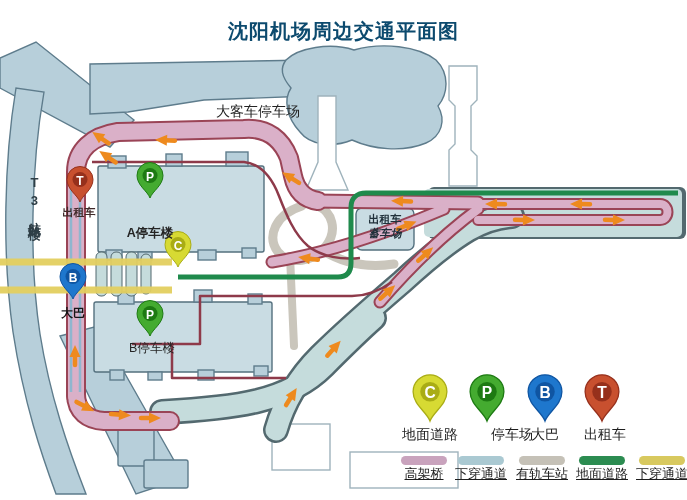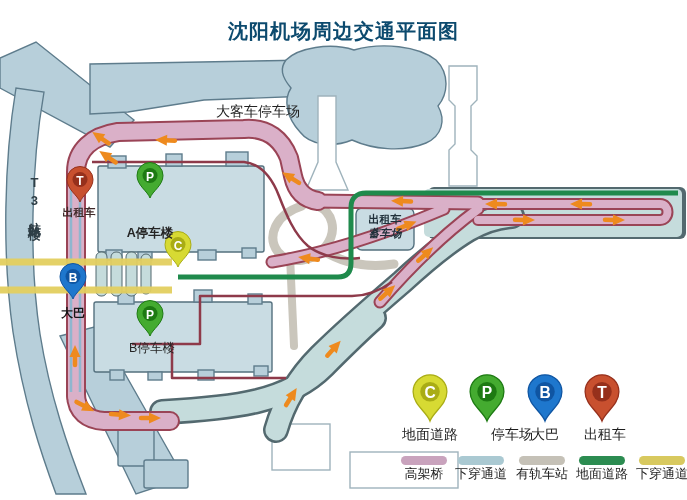--- a/index.html
+++ b/index.html
@@ -23,21 +23,21 @@
   font-size:13px;font-weight:bold;color:#2e3e46;letter-spacing:3px;}
 #lbl-coach{left:258px;top:103px;font-size:14px;font-weight:400;text-align:right;}
 #lbl-parka{left:150px;top:206px;font-size:12.5px;font-weight:600;margin-top:20px;}
 #lbl-parkb{left:152px;top:341px;font-size:12.5px;font-weight:400;}
 .pool{font-size:11px;font-weight:700;color:#20303a;}
 #lbl-pool1{left:385px;top:213px;}
 #lbl-pool2{left:385px;top:227px;font-style:italic;}
 #lbl-taxistop{left:79px;top:206px;font-size:11px;font-weight:700;color:#402a2a;}
 #lbl-busstop{left:73px;top:307px;font-size:12px;font-weight:700;color:#151515;}
 .leg-pin-label{font-size:14px;color:#1d1d1d;top:426px;}
-.leg-line-label{font-size:13px;color:#1d1d1d;top:467px;}
+.leg-line-label{font-size:13px;color:#1d1d1d;top:467px;text-decoration:underline;}
 .swatch{position:absolute;width:46px;height:9px;border-radius:4.5px;top:456px;transform:translateX(-50%);}
 .gcase,.gfill,.pcase,.pfill{fill:none;stroke-linecap:round;stroke-linejoin:round;}
 .gcase{stroke:var(--ground_edge);} .gfill{stroke:var(--ground_fill);}
 .pcase{stroke:var(--elevated_edge);} .pfill{stroke:var(--elevated_fill);}
 .term{fill:var(--terminal_fill);stroke:var(--terminal_edge);stroke-width:1.4;}
 .bld{fill:var(--building_fill);stroke:var(--building_edge);stroke-width:1.4;}
 .slot{fill:var(--ground_fill);stroke:var(--ground_edge);stroke-width:1;}
 .future{fill:none;stroke:var(--future_gray);stroke-linecap:round;}
 .redline{fill:none;stroke:var(--route_red);stroke-width:2.5;stroke-linejoin:round;}
 .tram{fill:none;stroke:var(--tram_green);stroke-width:5;}

